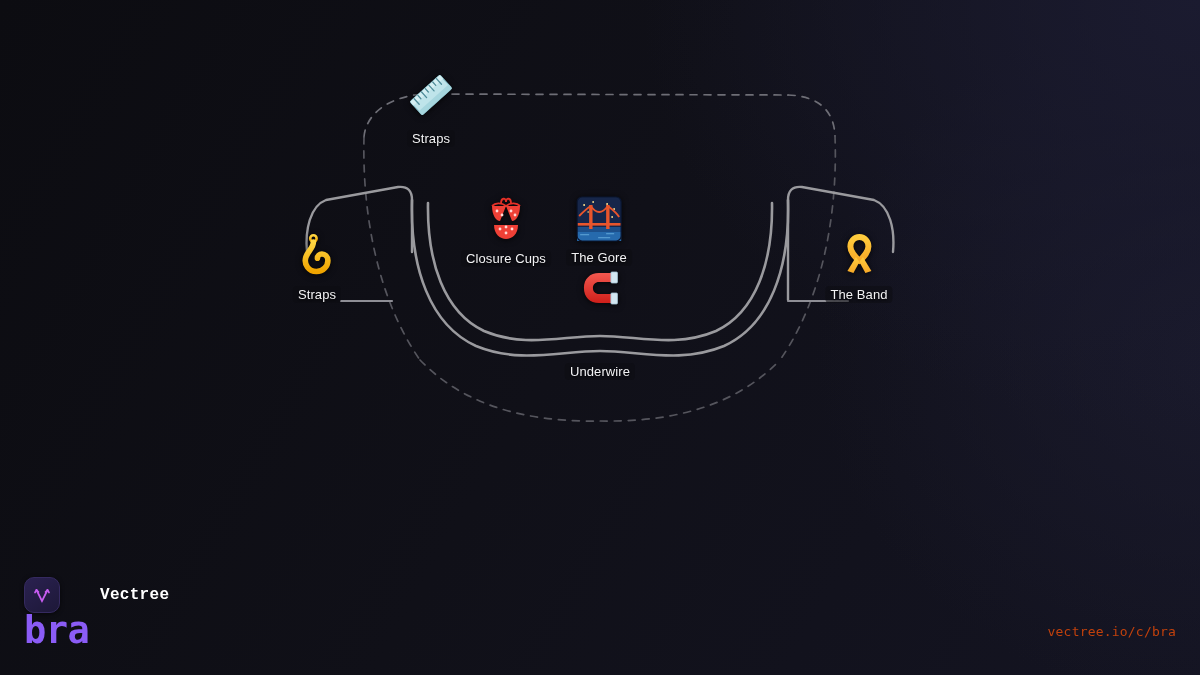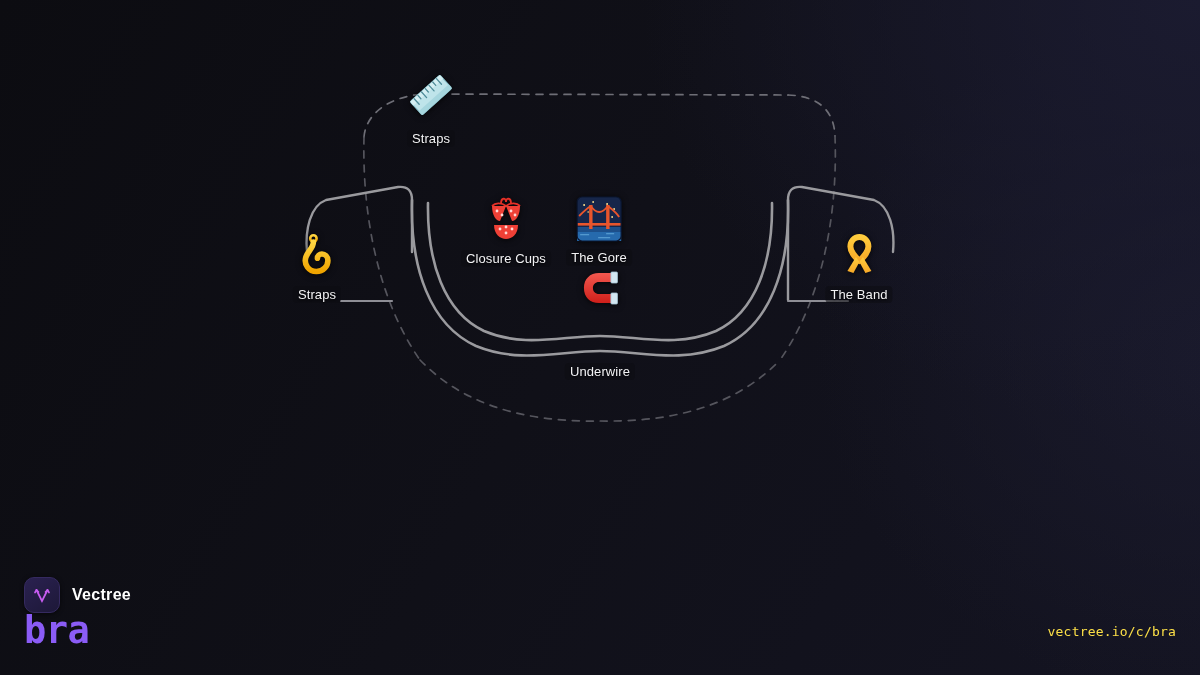--- a/index.html
+++ b/index.html
@@ -84,39 +84,40 @@
     border: 1px solid #352a60;
     display: flex;
     align-items: center;
     justify-content: center;
     box-shadow: 0 1px 4px rgba(0,0,0,0.6);
   }
   #brand-name {
     color: #ffffff;
     font-size: 16px;
     font-weight: bold;
-    font-family: Liberation Sans, sans-serif;
+    font-family: Liberation Mono, monospace;
     letter-spacing: .3px;
+    margin-left: 28px;
   }
   #page-slug {
     position: absolute;
     left: 24px;
     top: 612px;
     color: #8b5cf6;
     font-size: 37px;
     font-weight: bold;
     font-family: "DejaVu Sans Mono", monospace;
     letter-spacing: -0.5px;
     line-height: 1;
   }
   #site-url {
     position: absolute;
     right: 24px;
     top: 624px;
-    color: #fde047;
+    color: #c2410c;
     font-size: 13px;
     font-family: "DejaVu Sans Mono", monospace;
     letter-spacing: .2px;
   }
 </style>
 </head>
 <body>
 
 <div id="canvas"></div>
 

